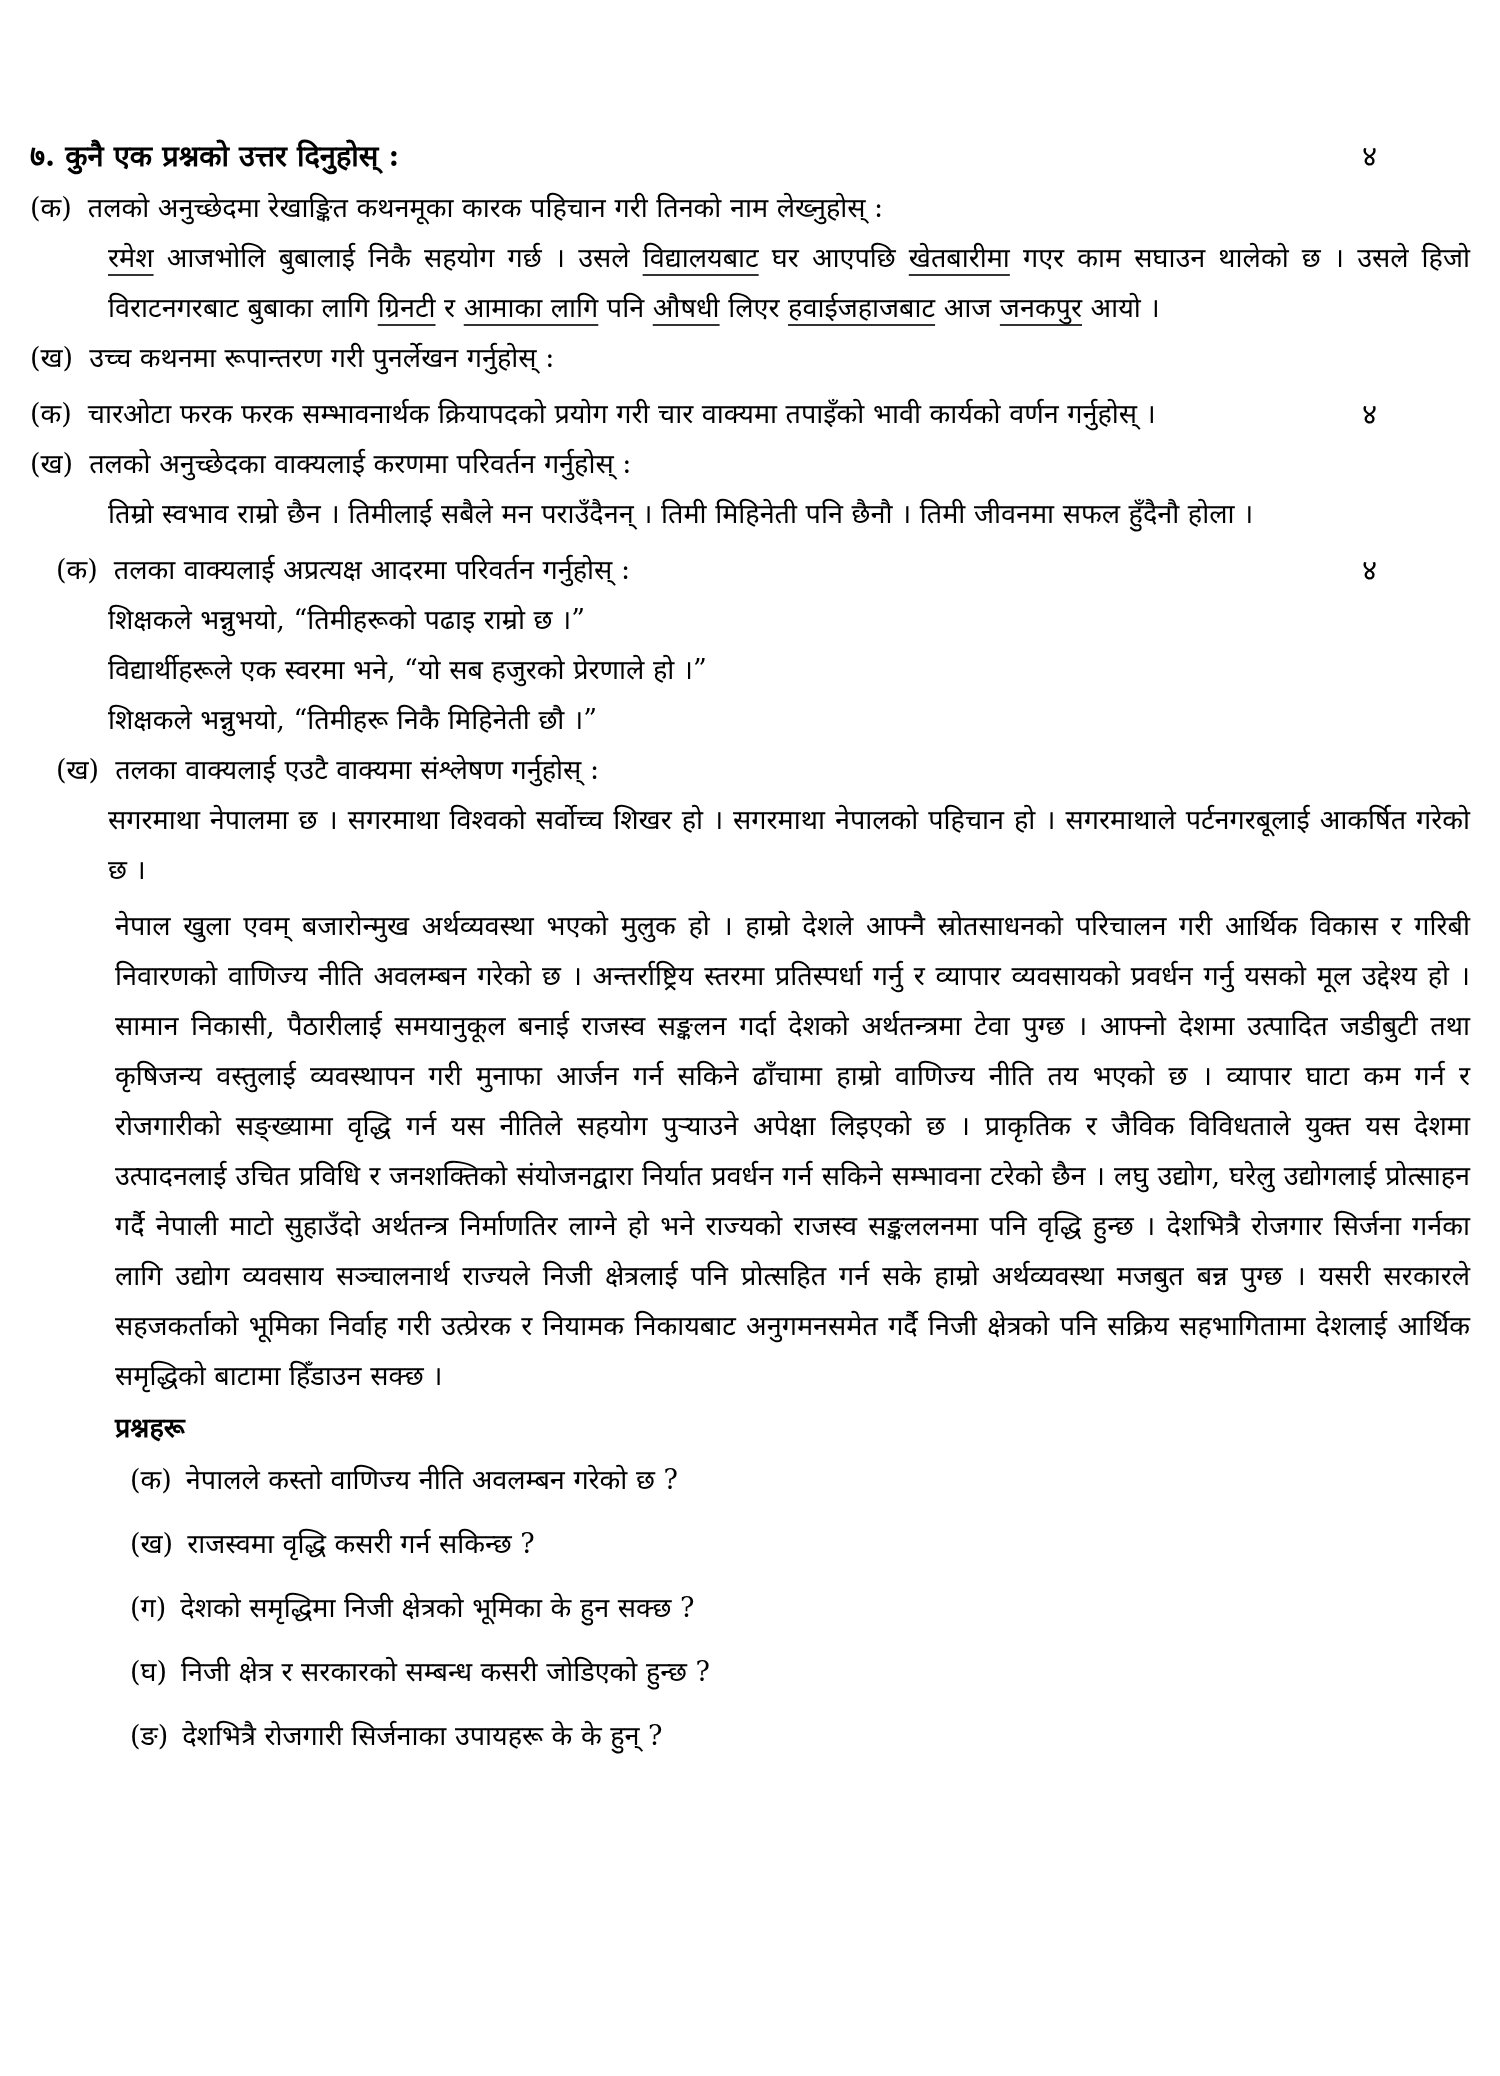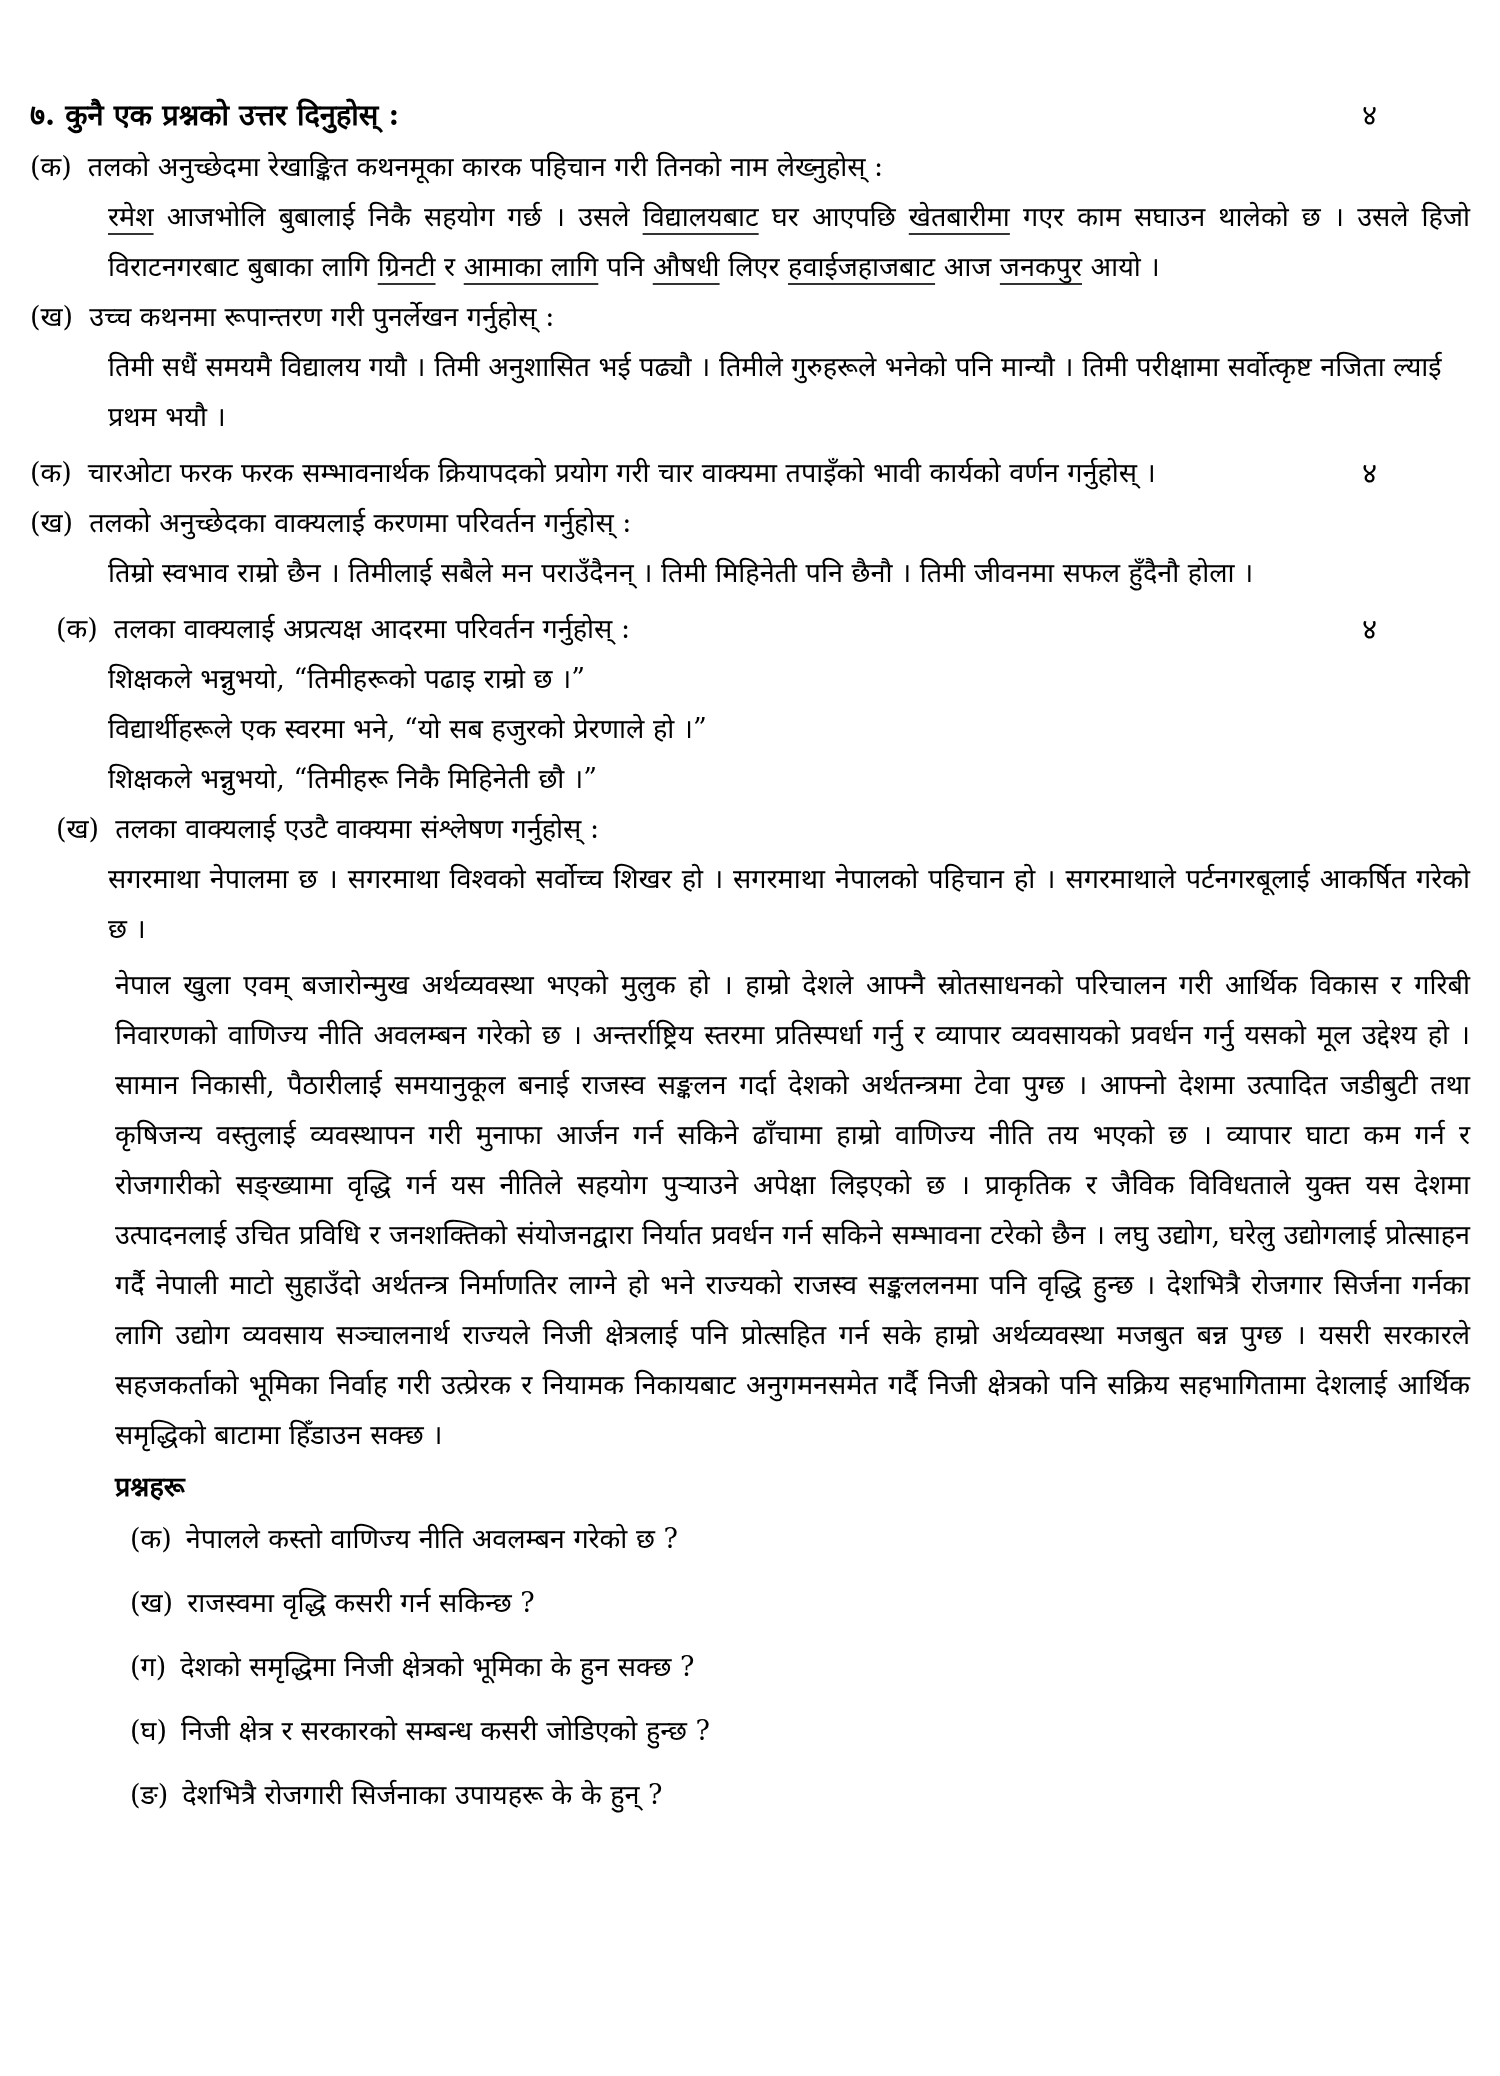--- a/index.html
+++ b/index.html
@@ -14,20 +14,21 @@
     overflow: hidden;
     font-family: "DejaVu Serif", "Liberation Serif", serif;
   }
   .page {
     box-sizing: border-box;
     width: 1500px;
     height: 1588px;
     padding: 84px 30px 0 30px;
     font-size: 27px;
     line-height: 50px;
+    margin-top: 41px;
   }
   section.q { margin: 0 0 6px 0; }
   .qhead {
     position: relative;
     font-weight: 700;
     font-size: 29px;
     margin: 6px 0 2px 0;
   }
   .marks {
     position: absolute;
@@ -82,21 +83,20 @@
     </div>
     <div class="item">
       <span class="ilabel">(क)</span>
       <div class="itext">तलको अनुच्छेदमा रेखाङ्कित कथनमूका कारक पहिचान गरी तिनको नाम लेख्नुहोस् :</div>
     </div>
     <p class="passage"><span class="u">रमेश</span><span> आजभोलि बुबालाई निकै सहयोग गर्छ । उसले </span><span class="u">विद्यालयबाट</span><span> घर आएपछि </span><span class="u">खेतबारीमा</span><span> गएर काम सघाउन थालेको छ । उसले हिजो विराटनगरबाट बुबाका लागि </span><span class="u">ग्रिनटी</span><span> र </span><span class="u">आमाका लागि</span><span> पनि </span><span class="u">औषधी</span><span> लिएर </span><span class="u">हवाईजहाजबाट</span><span> आज </span><span class="u">जनकपुर</span><span> आयो ।</span></p>
     <div class="item">
       <span class="ilabel">(ख)</span>
       <div class="itext">उच्च कथनमा रूपान्तरण गरी पुनर्लेखन गर्नुहोस् :</div>
     </div>
-    <p class="passage noju">तिमी सधैं समयमै विद्यालय गयौ । तिमी अनुशासित भई पढ्यौ । तिमीले गुरुहरूले भनेको पनि मान्यौ । तिमी परीक्षामा सर्वोत्कृष्ट नजिता ल्याई प्रथम भयौ ।</p>
   </section>
 
   <section class="q">
     <div class="qhead">
       <span class="marks">४</span>
     </div>
     <div class="item">
       <span class="ilabel">(क)</span>
       <div class="itext">चारओटा फरक फरक सम्भावनार्थक क्रियापदको प्रयोग गरी चार वाक्यमा तपाइँको भावी कार्यको वर्णन गर्नुहोस् ।</div>
     </div>

